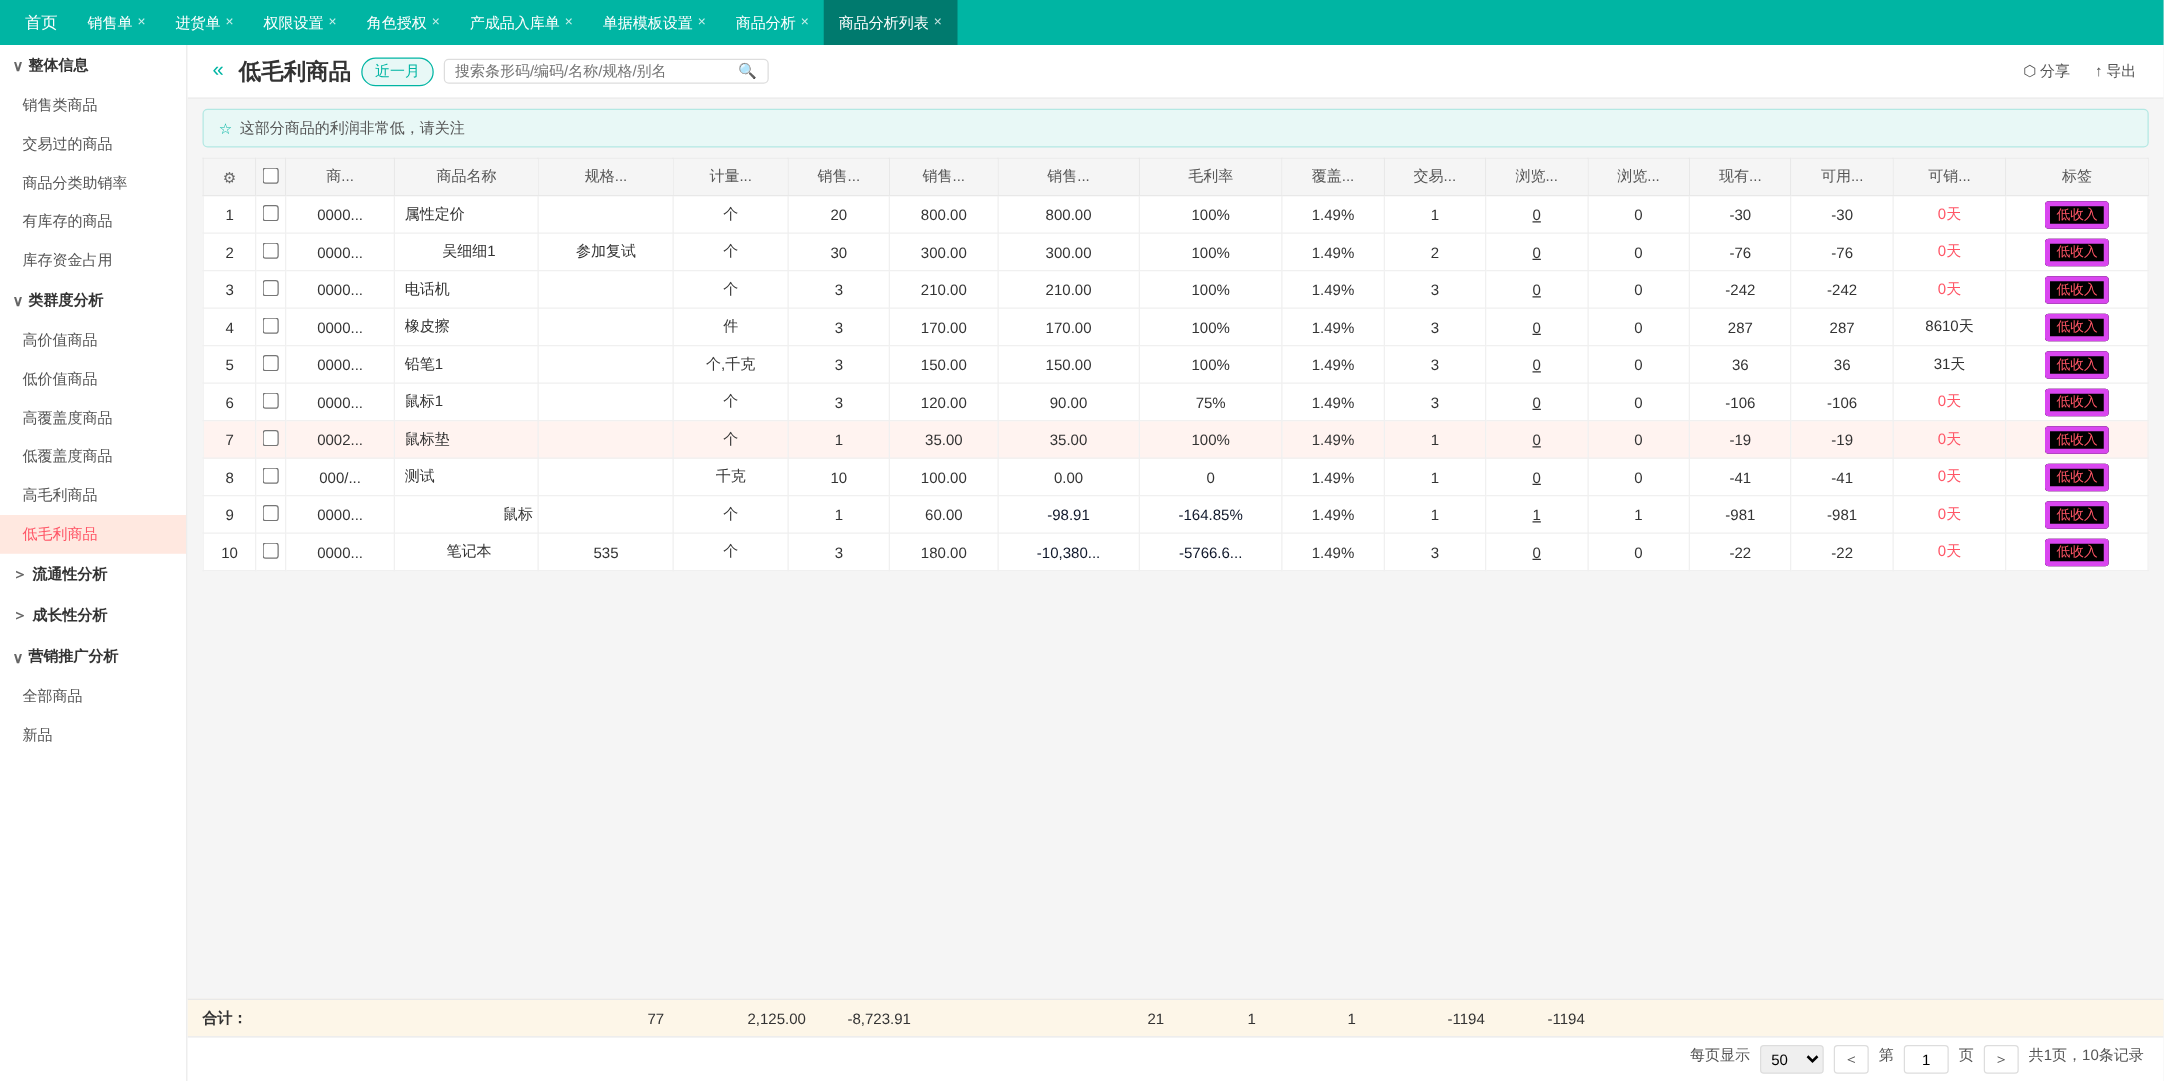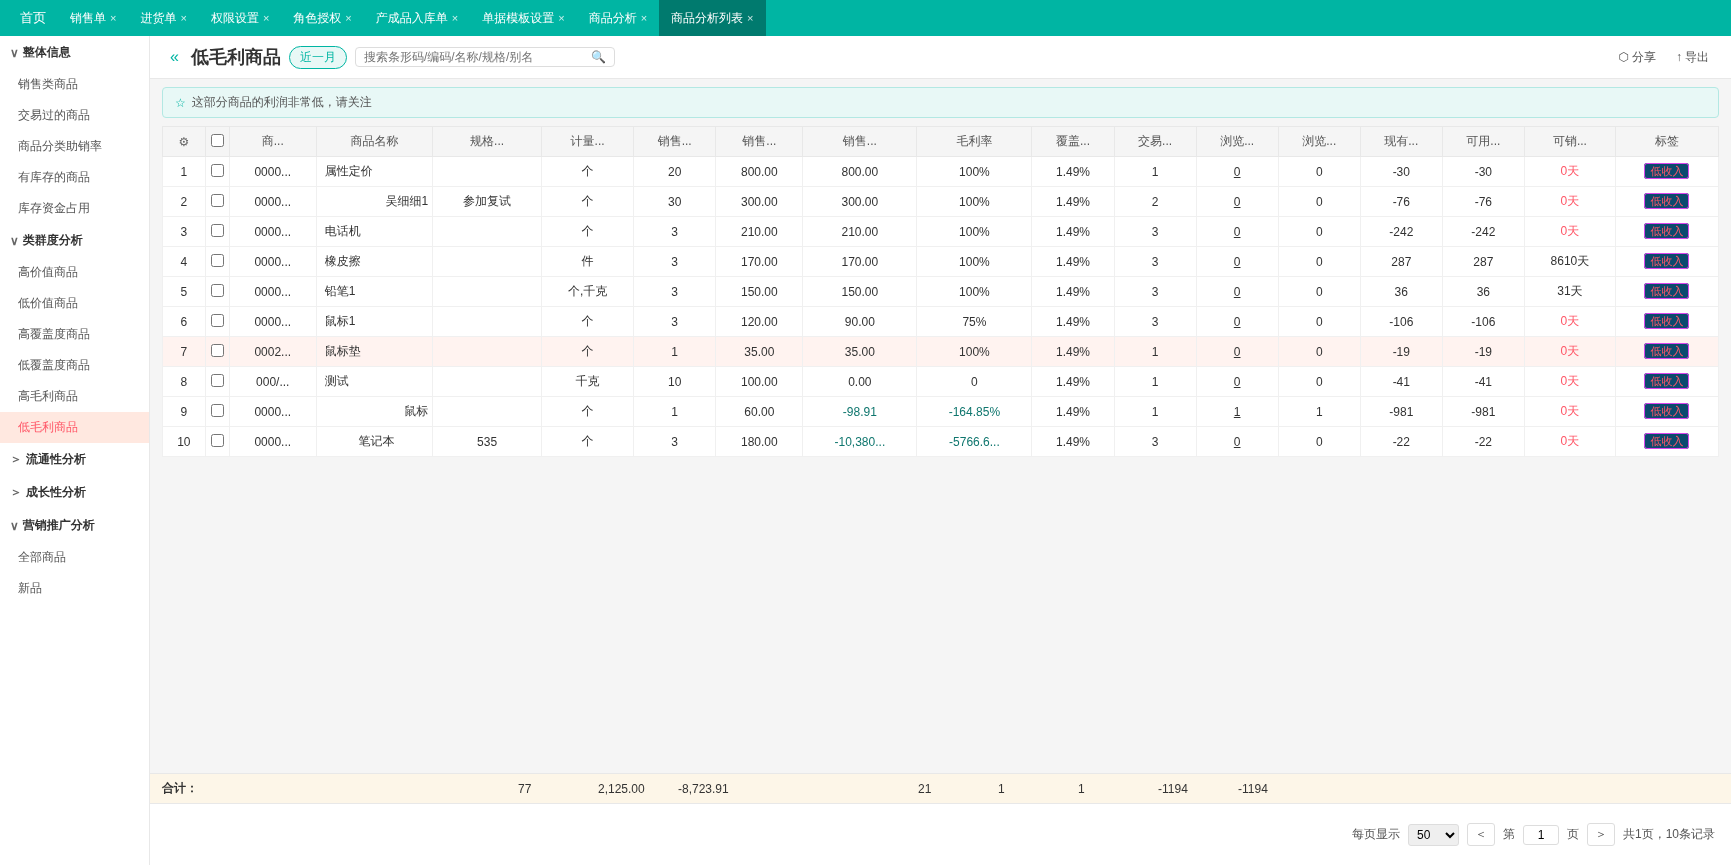--- a/index.html
+++ b/index.html
@@ -174,24 +174,24 @@
       border-bottom: 1px solid #f0f0f0;
     }
     tbody tr.highlighted { background: #fff3f0; }
     tbody td {
       border: 1px solid #f0f0f0;
       padding: 6px 4px;
       text-align: center;
       color: #333;
       white-space: nowrap;
     }
-    tbody td.red { color: #0f766e; }
+    tbody td.red { color: #0f172a; }
     .tag-badge {
-      background: #0c4a6e;
-      border: 1px solid #d946ef;
+      background: #000000;
+      border: 4px solid #d946ef;
       color: #f56;
       border-radius: 3px;
       padding: 1px 5px;
       font-size: 11px;
     }
     .underline-link { text-decoration: underline; color: #333; }
 
     
     .footer-totals {
       background: #fdf6e8;
@@ -209,23 +209,22 @@
     .footer-totals .total-cell {
       min-width: 80px;
       text-align: left;
     }
 
     
     .pagination-bar {
       background: #fff;
       border-top: 1px solid #e8e8e8;
       display: flex;
-      align-items: center;
       justify-content: flex-end;
-      padding: 19px 16px;
+      padding: 6px 16px;
       gap: 8px;
       font-size: 12px;
       color: #555;
     }
     .page-size-select {
       border: 1px solid #ddd;
       border-radius: 3px;
       padding: 2px 4px;
       font-size: 12px;
     }
@@ -474,21 +473,21 @@
     <td>0</td>
     <td>-30</td>
     <td>-30</td>
     <td class="red" style="color: rgb(255, 85, 102);">0天</td>
     <td><span class="tag-badge">低收入</span></td>
   </tr>
             <tr>
     <td>2</td>
     <td><input type="checkbox" style=""></td>
     <td>0000...</td>
-    <td style="text-align:right; padding-left:8px;margin-left:20px;">吴细细1</td>
+    <td style="text-align:center; padding-left:8px;margin-left:20px;">吴细细1</td>
     <td>参加复试</td>
     <td>个</td>
     <td>30</td>
     <td>300.00</td>
     <td class="">300.00</td>
     <td class="">100%</td>
     <td>1.49%</td>
     <td>2</td>
     <td><span class="underline-link">0</span></td>
     <td>0</td>

